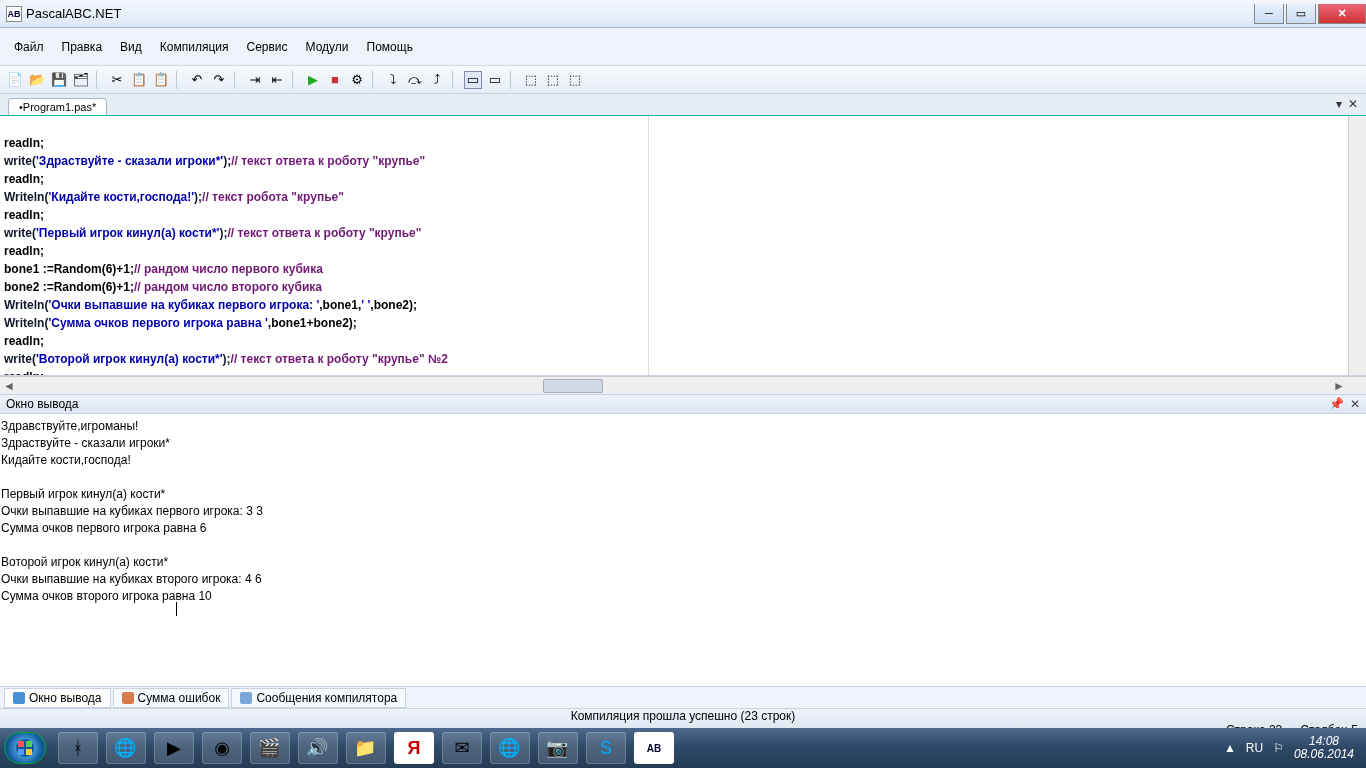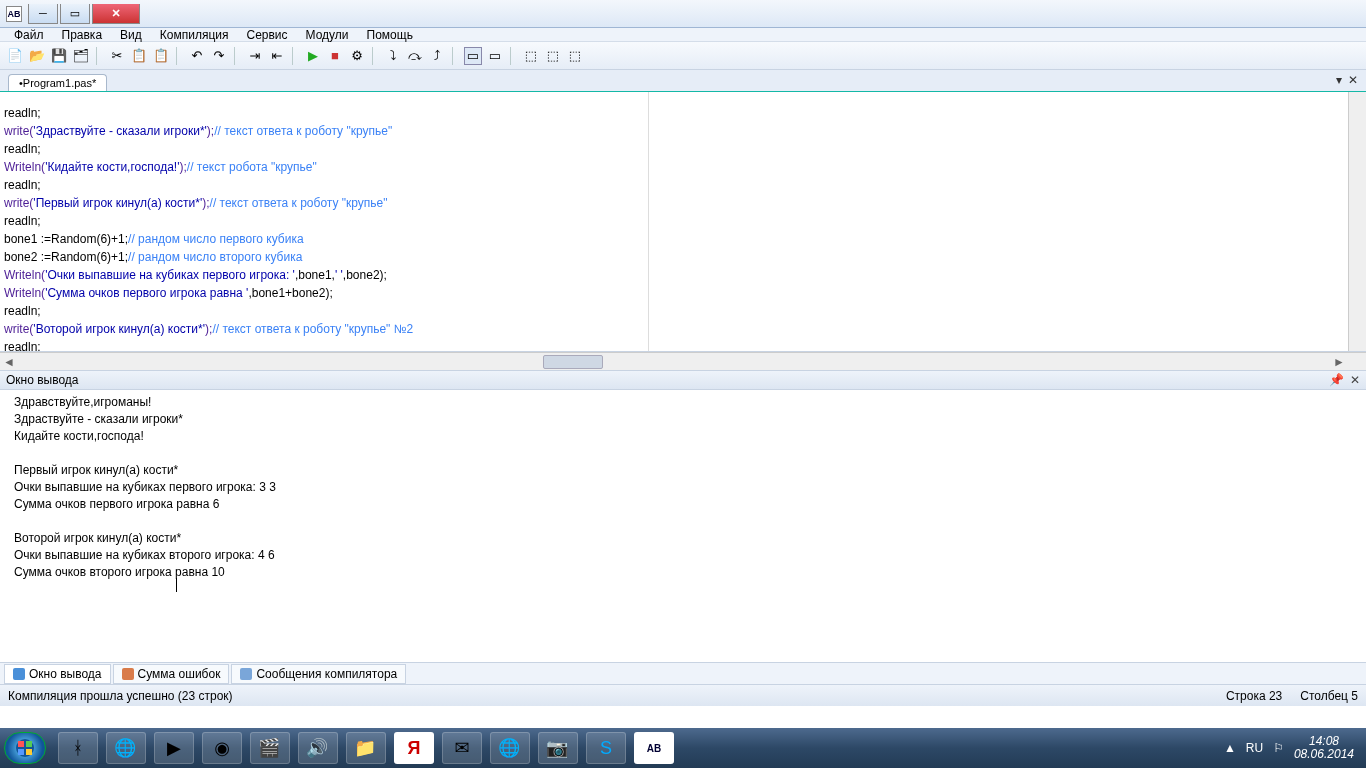--- a/index.html
+++ b/index.html
@@ -4,62 +4,63 @@
 <style>
 * { margin:0; padding:0; box-sizing:border-box; font-family:"Segoe UI",Tahoma,sans-serif; font-size:12px; }
 body { background:#fff; width:1366px; height:768px; overflow:hidden; position:relative; }
 .titlebar { height:28px; background:linear-gradient(#f3f7fc,#dde8f6); display:flex; align-items:center; padding-left:6px; border-bottom:1px solid #9fb6d4; }
 .titlebar .appicon { width:16px; height:16px; margin-right:4px; font-size:9px; font-weight:bold; color:#003; background:#fff; border:1px solid #888; text-align:center; line-height:14px; }
 .titlebar .title { flex:1; color:#000; font-size:13px; }
 .winbtns { display:flex; height:20px; }
 .winbtn { width:30px; height:20px; margin-left:2px; border:1px solid #888; border-top:none; display:flex; align-items:center; justify-content:center; font-size:11px; }
 .winbtn.min, .winbtn.max { background:linear-gradient(#eaf2fb,#c9dcf2); }
 .winbtn.close { width:48px; background:linear-gradient(#e67,#c33); color:#fff; font-weight:bold; }
-.menubar { height:14px; background:#eef3fa; display:flex; align-items:center; padding-left:6px; gap:2px; border-bottom:1px solid #d4dde9; }
+.menubar { height:38px; background:#eef3fa; display:flex; align-items:center; padding-left:6px; gap:2px; border-bottom:1px solid #d4dde9; }
 .menubar span { padding:2px 8px; cursor:default; }
 .toolbar { height:28px; background:linear-gradient(#f7fafd,#e6edf7); display:flex; align-items:center; padding-left:6px; gap:4px; border-bottom:1px solid #c8d3e2; }
 .tb { width:18px; height:18px; display:flex; align-items:center; justify-content:center; font-size:13px; cursor:pointer; }
 .tb.sep { width:6px; border-left:1px solid #bcc; height:18px; margin:0 2px; }
 .tabstrip { height:22px; background:#e6edf7; display:flex; align-items:flex-end; padding-left:8px; border-bottom:1px solid #14b8a6; position:relative; }
 .tab { background:#fff; border:1px solid #a8b8cc; border-bottom:none; border-radius:4px 4px 0 0; padding:2px 10px; font-size:11px; }
 .tab-controls { position:absolute; right:8px; top:3px; display:flex; gap:6px; font-size:11px; color:#333; }
 .editor-area { height:260px; display:flex; border-bottom:1px solid #c8d3e2; }
-.code { flex:1; background:#fff; font-family:"Courier New",monospace; font-size:13px; line-height:18px; padding:12px 4px; overflow:hidden; white-space:pre; }
+.code { flex:1; background:#fff; font-family:"Courier New",monospace; font-size:13px; line-height:18px; padding:18px 4px; overflow:hidden; white-space:pre;font-weight:bold; }
 .code-right { width:700px; border-left:1px solid #ddd; background:#fff; }
 .vscroll { width:18px; background:#efefef; border-left:1px solid #ccc; }
 .hscroll-row { height:18px; display:flex; background:#efefef; border-top:1px solid #ccc; }
 .hscroll-track { flex:1; position:relative; }
 .hscroll-thumb { position:absolute; left:40%; width:60px; height:14px; top:2px; background:#cfd8e4; border:1px solid #aab; border-radius:2px; }
 .hscroll-arrow { width:18px; display:flex; align-items:center; justify-content:center; color:#666; }
 .panel-title { height:20px; background:linear-gradient(#eef3fa,#dde6f2); border-top:1px solid #c8d3e2; border-bottom:1px solid #c8d3e2; display:flex; align-items:center; padding-left:6px; font-size:11px; }
 .panel-title .pin-close { margin-left:auto; margin-right:6px; display:flex; gap:6px; color:#444; }
-.output { height:272px; background:#fff; font-family:"Courier New",monospace; font-size:13px; line-height:16px; padding:4px 14px; white-space:pre; position:relative; }
+.output { height:272px; background:#fff; font-family:"Courier New",monospace; font-size:13px; line-height:16px; padding:4px 1px; white-space:pre; position:relative; }
 .output .caret { position:absolute; left:176px; top:188px; width:1px; height:14px; border-left:1px solid #000; }
 .bottom-tabs { height:22px; background:#eef3fa; border-top:1px solid #c8d3e2; display:flex; align-items:center; padding-left:4px; gap:2px; }
 .bottom-tabs .btab { padding:2px 8px; border:1px solid #c8d3e2; background:#f7fafd; font-size:11px; display:flex; align-items:center; gap:4px; }
 .bottom-tabs .btab.active { background:#fff; }
 .bottom-tabs .bicon { width:12px; height:12px; border-radius:2px; display:inline-block; }
-.statusbar { height:22px; background:linear-gradient(#eef3fa,#dde6f2); border-top:1px solid #c8d3e2; display:flex; align-items:center; padding:0 8px; font-size:11px; }
+.statusbar { height:22px; background:linear-gradient(#eef3fa,#dde6f2); border-top:1px solid #c8d3e2; display:flex; align-items:center; padding:0 8px; font-size:11px;flex-direction:column; }
 .statusbar .right { margin-left:auto; display:flex; gap:18px; }
 .taskbar { position:absolute; bottom:0; left:0; right:0; height:40px; background:linear-gradient(#4d6a8e 0%,#2d4866 50%,#233b55 100%); display:flex; align-items:center; padding-left:4px; }
 .startbtn { width:42px; height:32px; border-radius:16px; background:radial-gradient(circle,#6cf 10%,#159 70%); border:1px solid #0a3; margin-right:12px; display:flex; align-items:center; justify-content:center; }
 .tbicon { width:40px; height:32px; margin-right:8px; background:rgba(255,255,255,0.15); border:1px solid rgba(255,255,255,0.2); border-radius:3px; display:flex; align-items:center; justify-content:center; font-size:18px; }
 .tbicon.active { background:rgba(255,255,255,0.35); box-shadow:inset 0 0 4px rgba(255,255,255,0.5); }
 .tray { margin-left:auto; display:flex; align-items:center; gap:10px; color:#fff; padding-right:12px; font-size:11px; }
 .tray .clock { text-align:center; line-height:13px;font-style:italic; }
 .str { color:#00a; }
-.cmt { color:#3b82f6; }
+.cmt { color:#701a75; }
 .id { color:#000; }
-.fn { color:#4c1d95; }
+.fn { color:#0f172a; }
 </style>
 </head>
 <body>
 
 <div class="titlebar">
   <div class="appicon">AB</div>
+  <div class="title">PascalABC.NET</div>
   <div class="winbtns">
     <div class="winbtn min">─</div>
     <div class="winbtn max">▭</div>
     <div class="winbtn close">✕</div>
   </div>
 </div>
 
 <div class="menubar" id="menubar">
     <span>Файл</span>
     <span>Правка</span>

